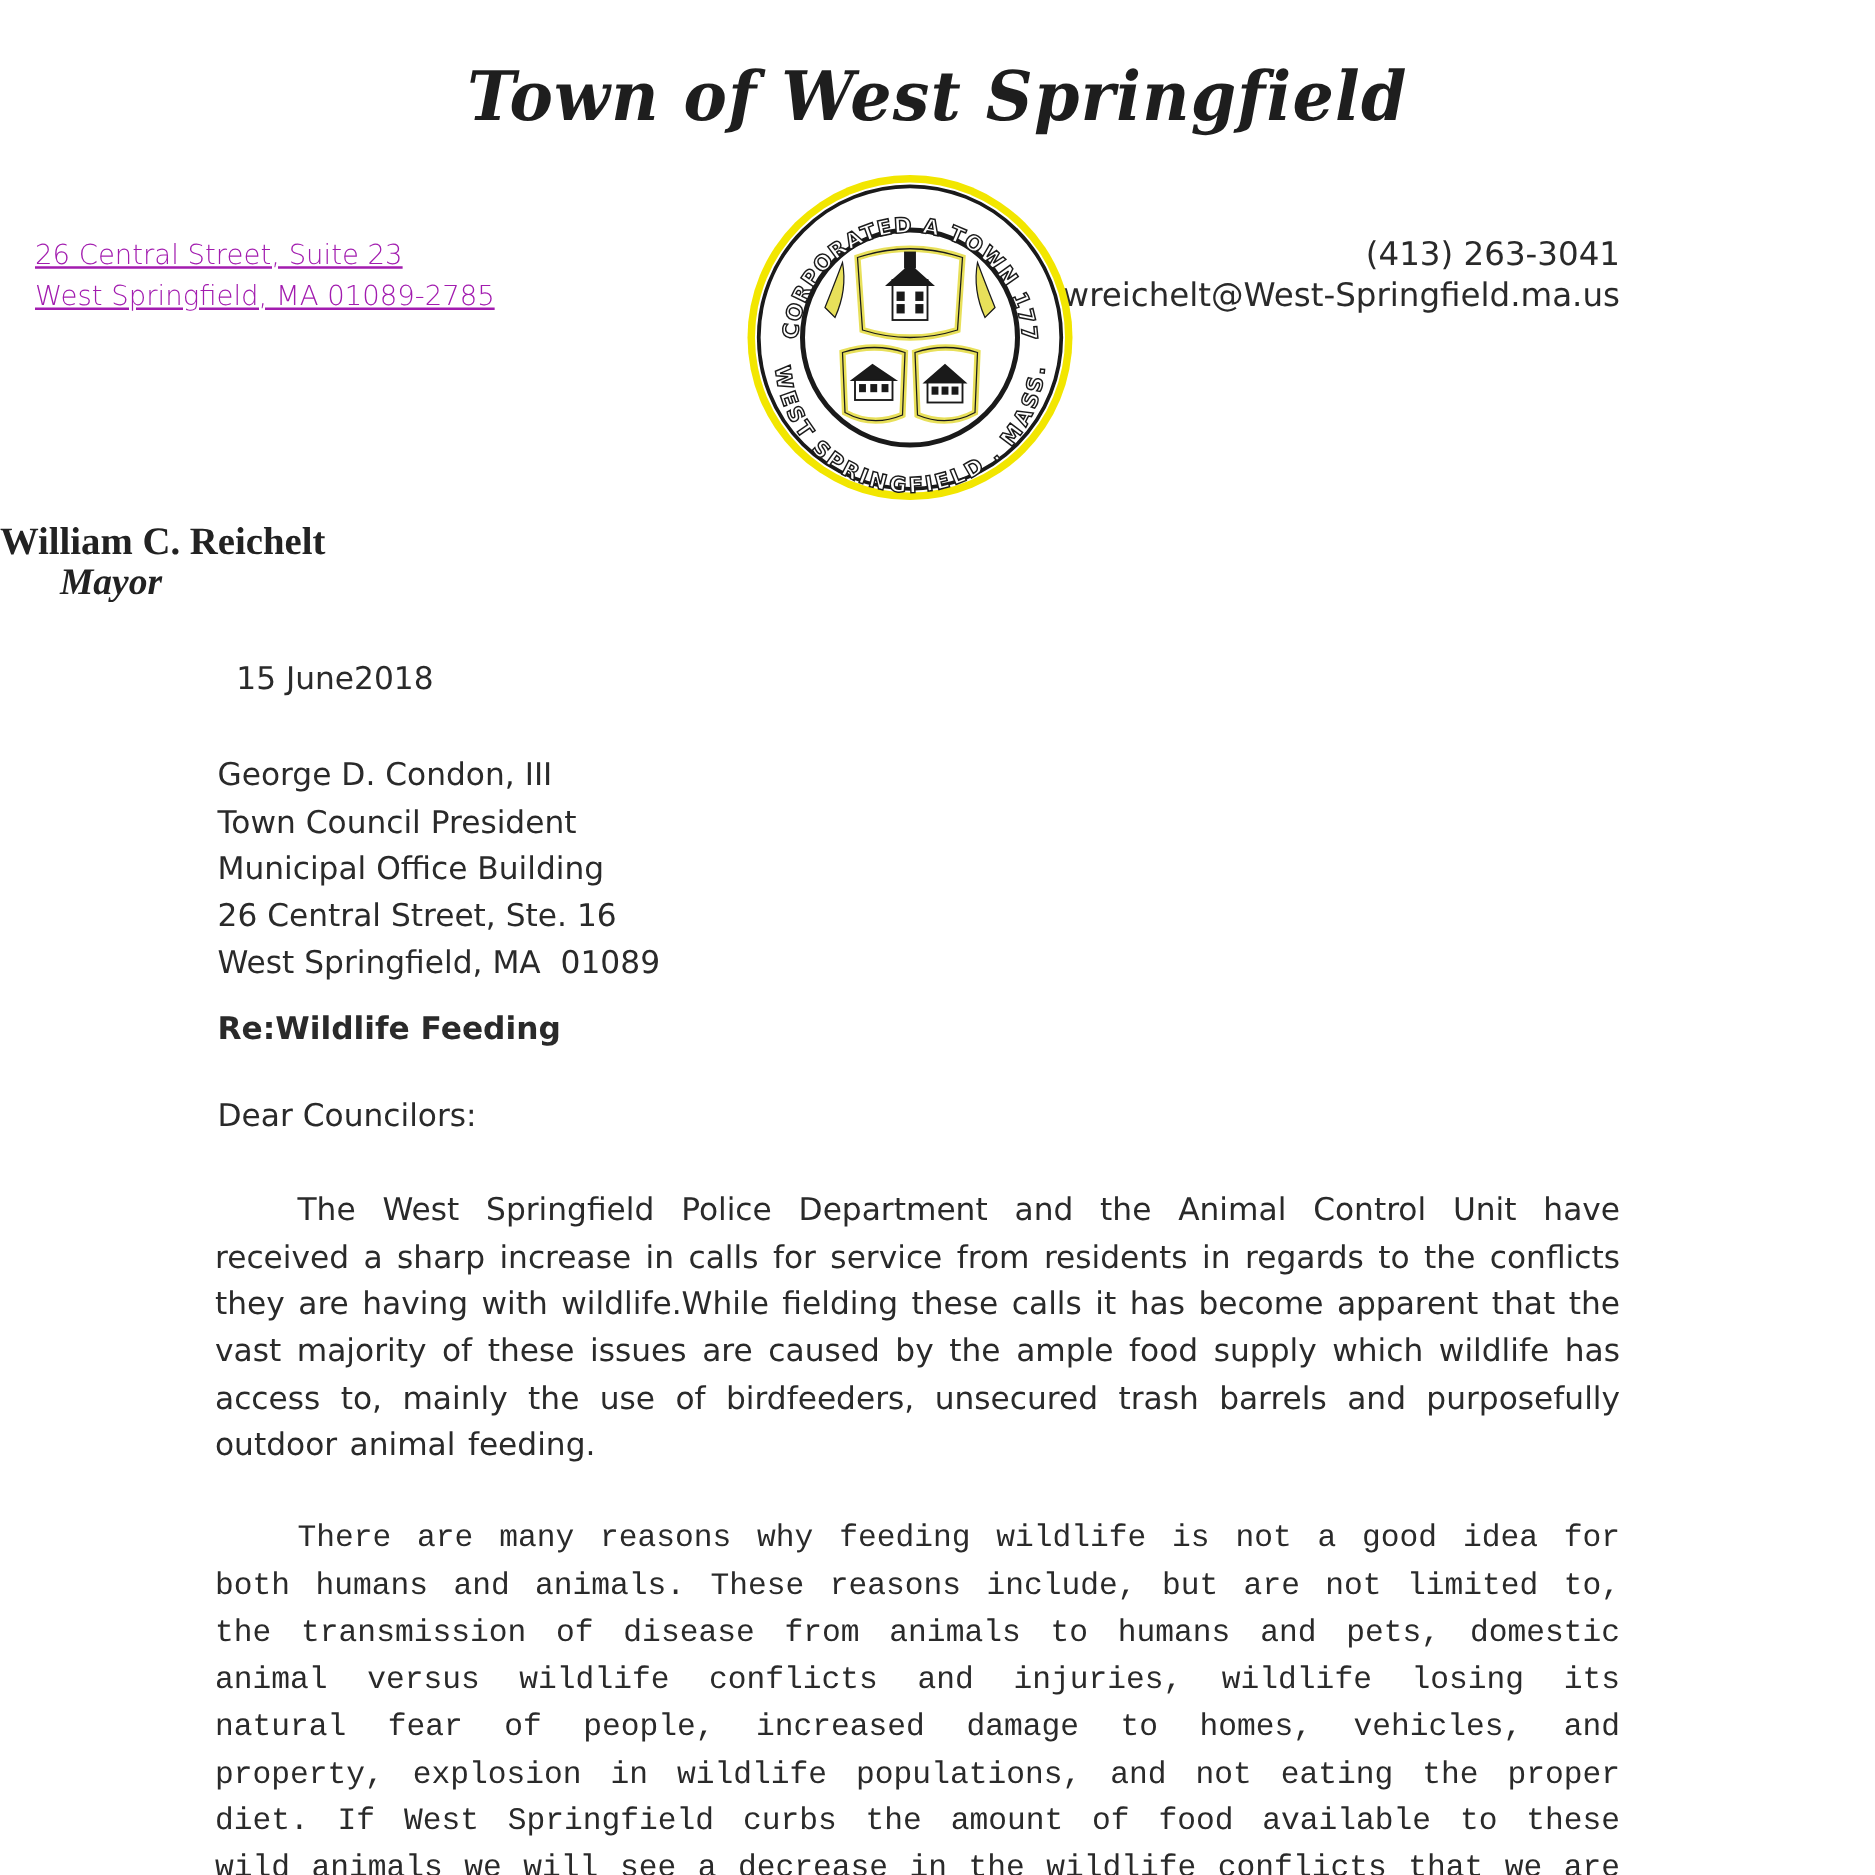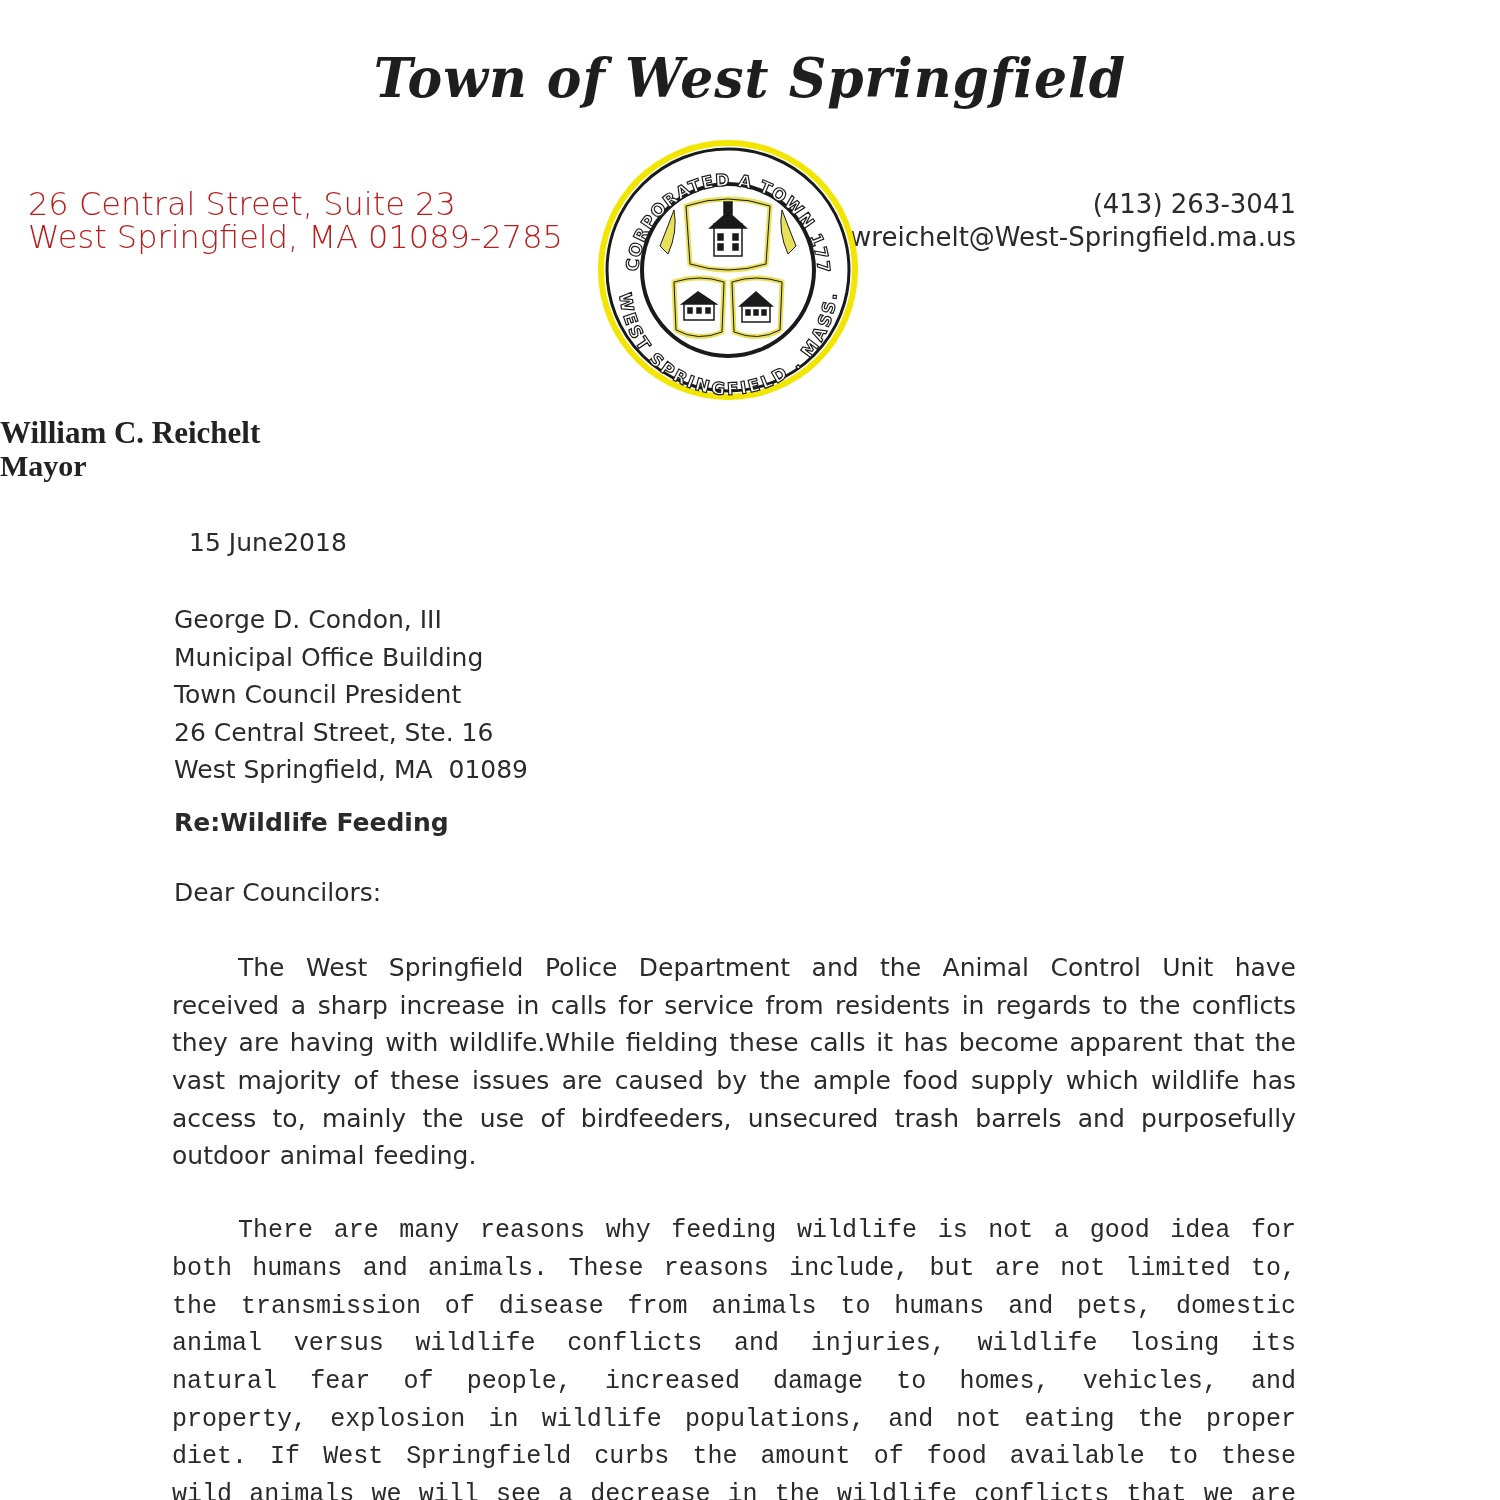--- a/index.html
+++ b/index.html
@@ -35,24 +35,25 @@
       letter-spacing: 1px;
       color: #1e1e1e;
       line-height: 1;
       transform: scaleY(1.05);
     }
     .addr-left {
       position: absolute;
       left: 28px;
       top: 188px;
       font-family: "DejaVu Sans", sans-serif;
-      font-size: 32px;
+      font-size: 22px;
       line-height: 33px;
-      color: #b91c1c;
+      color: #a21caf;
       font-weight: 300;
+      text-decoration: underline;
     }
     .addr-right {
       position: absolute;
       right: 72px;
       top: 188px;
       text-align: right;
       font-family: "DejaVu Sans", sans-serif;
       font-size: 26px;
       line-height: 33px;
       color: #2a2a2a;
@@ -73,21 +74,23 @@
       color: #222;
     }
     .mayor-name {
       font-size: 31px;
       font-weight: bold;
       line-height: 34px;
     }
     .mayor-title {
       font-size: 30px;
       font-weight: bold;
+      font-style: italic;
       line-height: 32px;
+      padding-left: 48px;
     }
     
     .letter {
       position: absolute;
       left: 174px;
       top: 510px;
       width: 1122px;
       font-family: "DejaVu Sans", sans-serif;
       font-size: 25px;
       color: #2a2a2a;
@@ -195,22 +198,22 @@
   <div class="mayor-block">
     <div class="mayor-name">William C. Reichelt</div>
     <div class="mayor-title">Mayor</div>
   </div>
 
   <div class="letter">
     <div class="date">15 June2018</div>
 
     <div class="recipient">
       <div>George D. Condon, III</div>
+      <div>Town Council President</div>
       <div>Municipal Office Building</div>
-      <div>Town Council President</div>
       <div>26 Central Street, Ste. 16</div>
       <div>West Springfield, MA  01089</div>
     </div>
 
     <div class="subject">Re:Wildlife Feeding</div>
 
     <div class="salutation">Dear Councilors:</div>
 
     <p class="para">The West Springfield Police Department and the Animal Control Unit have received a sharp increase in calls for service from residents in regards to the conflicts they are having with wildlife.While fielding these calls it has become apparent that the vast majority of these issues are caused by the ample food supply which wildlife has access to, mainly the use of birdfeeders, unsecured trash barrels and purposefully outdoor animal feeding.</p>
     <p class="para">There are many reasons why feeding wildlife is not a good idea for both humans and animals. These reasons include, but are not limited to, the transmission of disease from animals to humans and pets, domestic animal versus wildlife conflicts and injuries, wildlife losing its natural fear of people, increased damage to homes, vehicles, and property, explosion in wildlife populations, and not eating the proper diet. If West Springfield curbs the amount of food available to these wild animals we will see a decrease in the wildlife conflicts that we are currently experiencing.</p>

